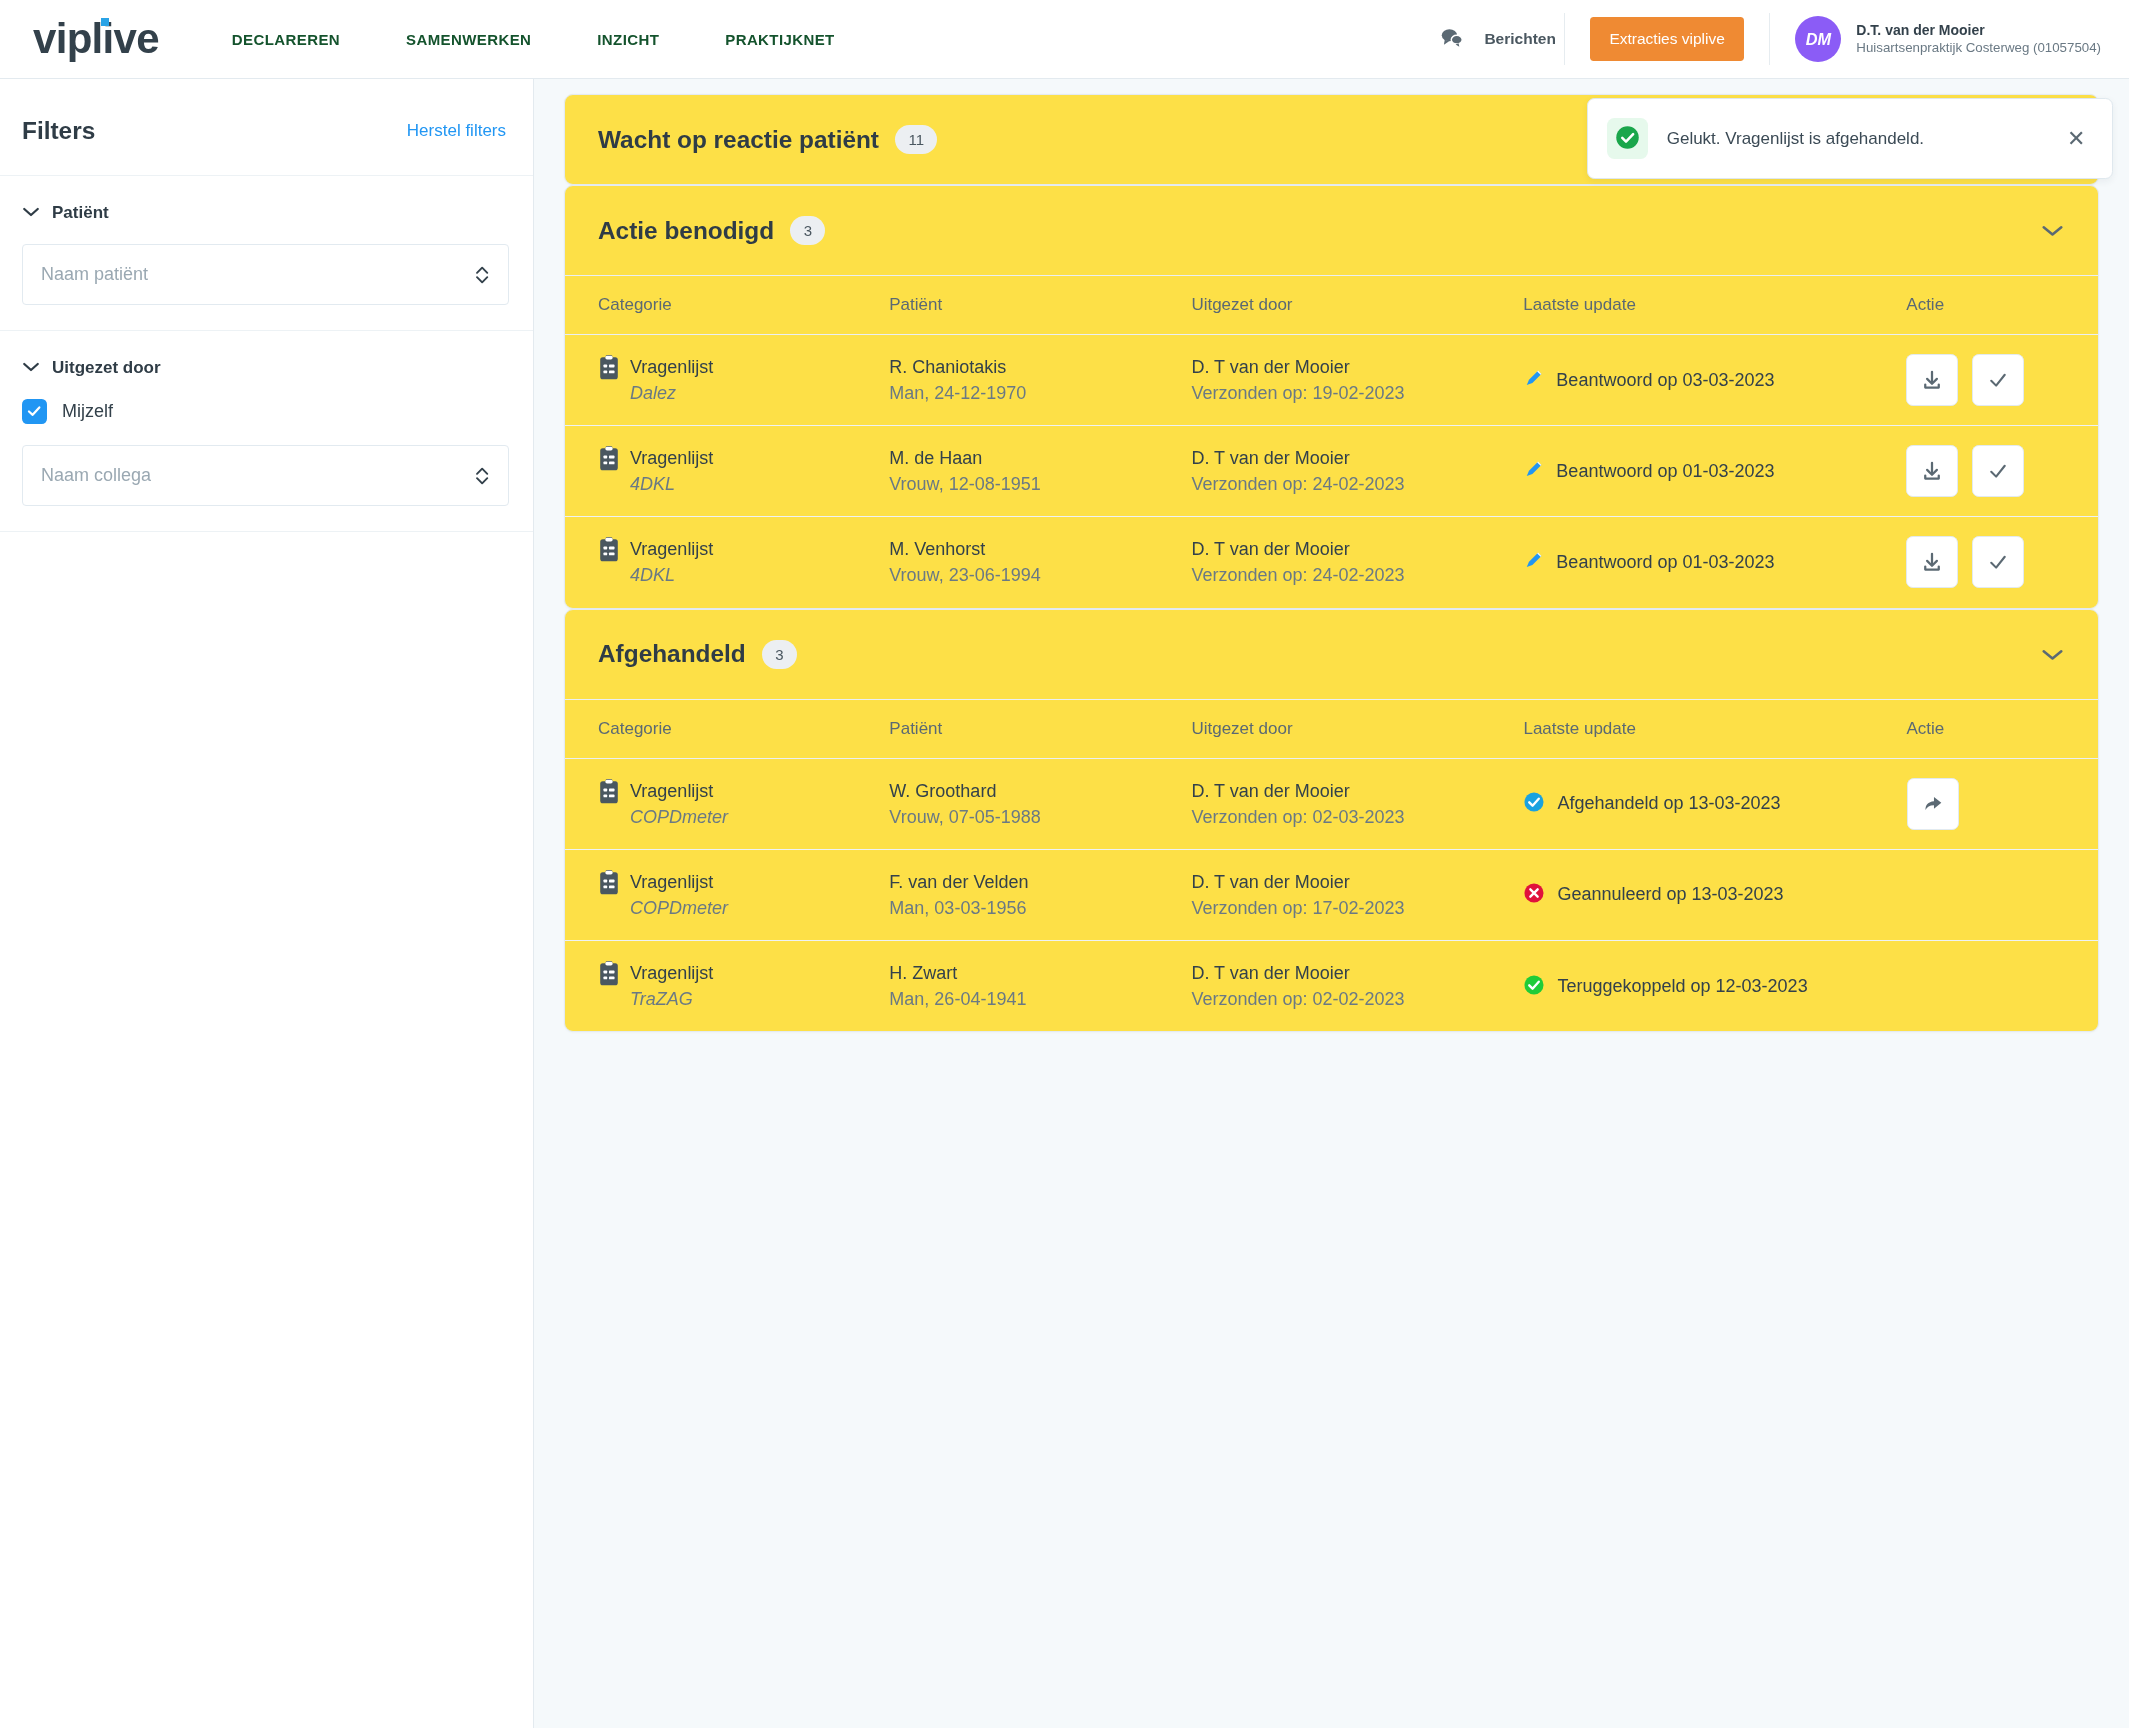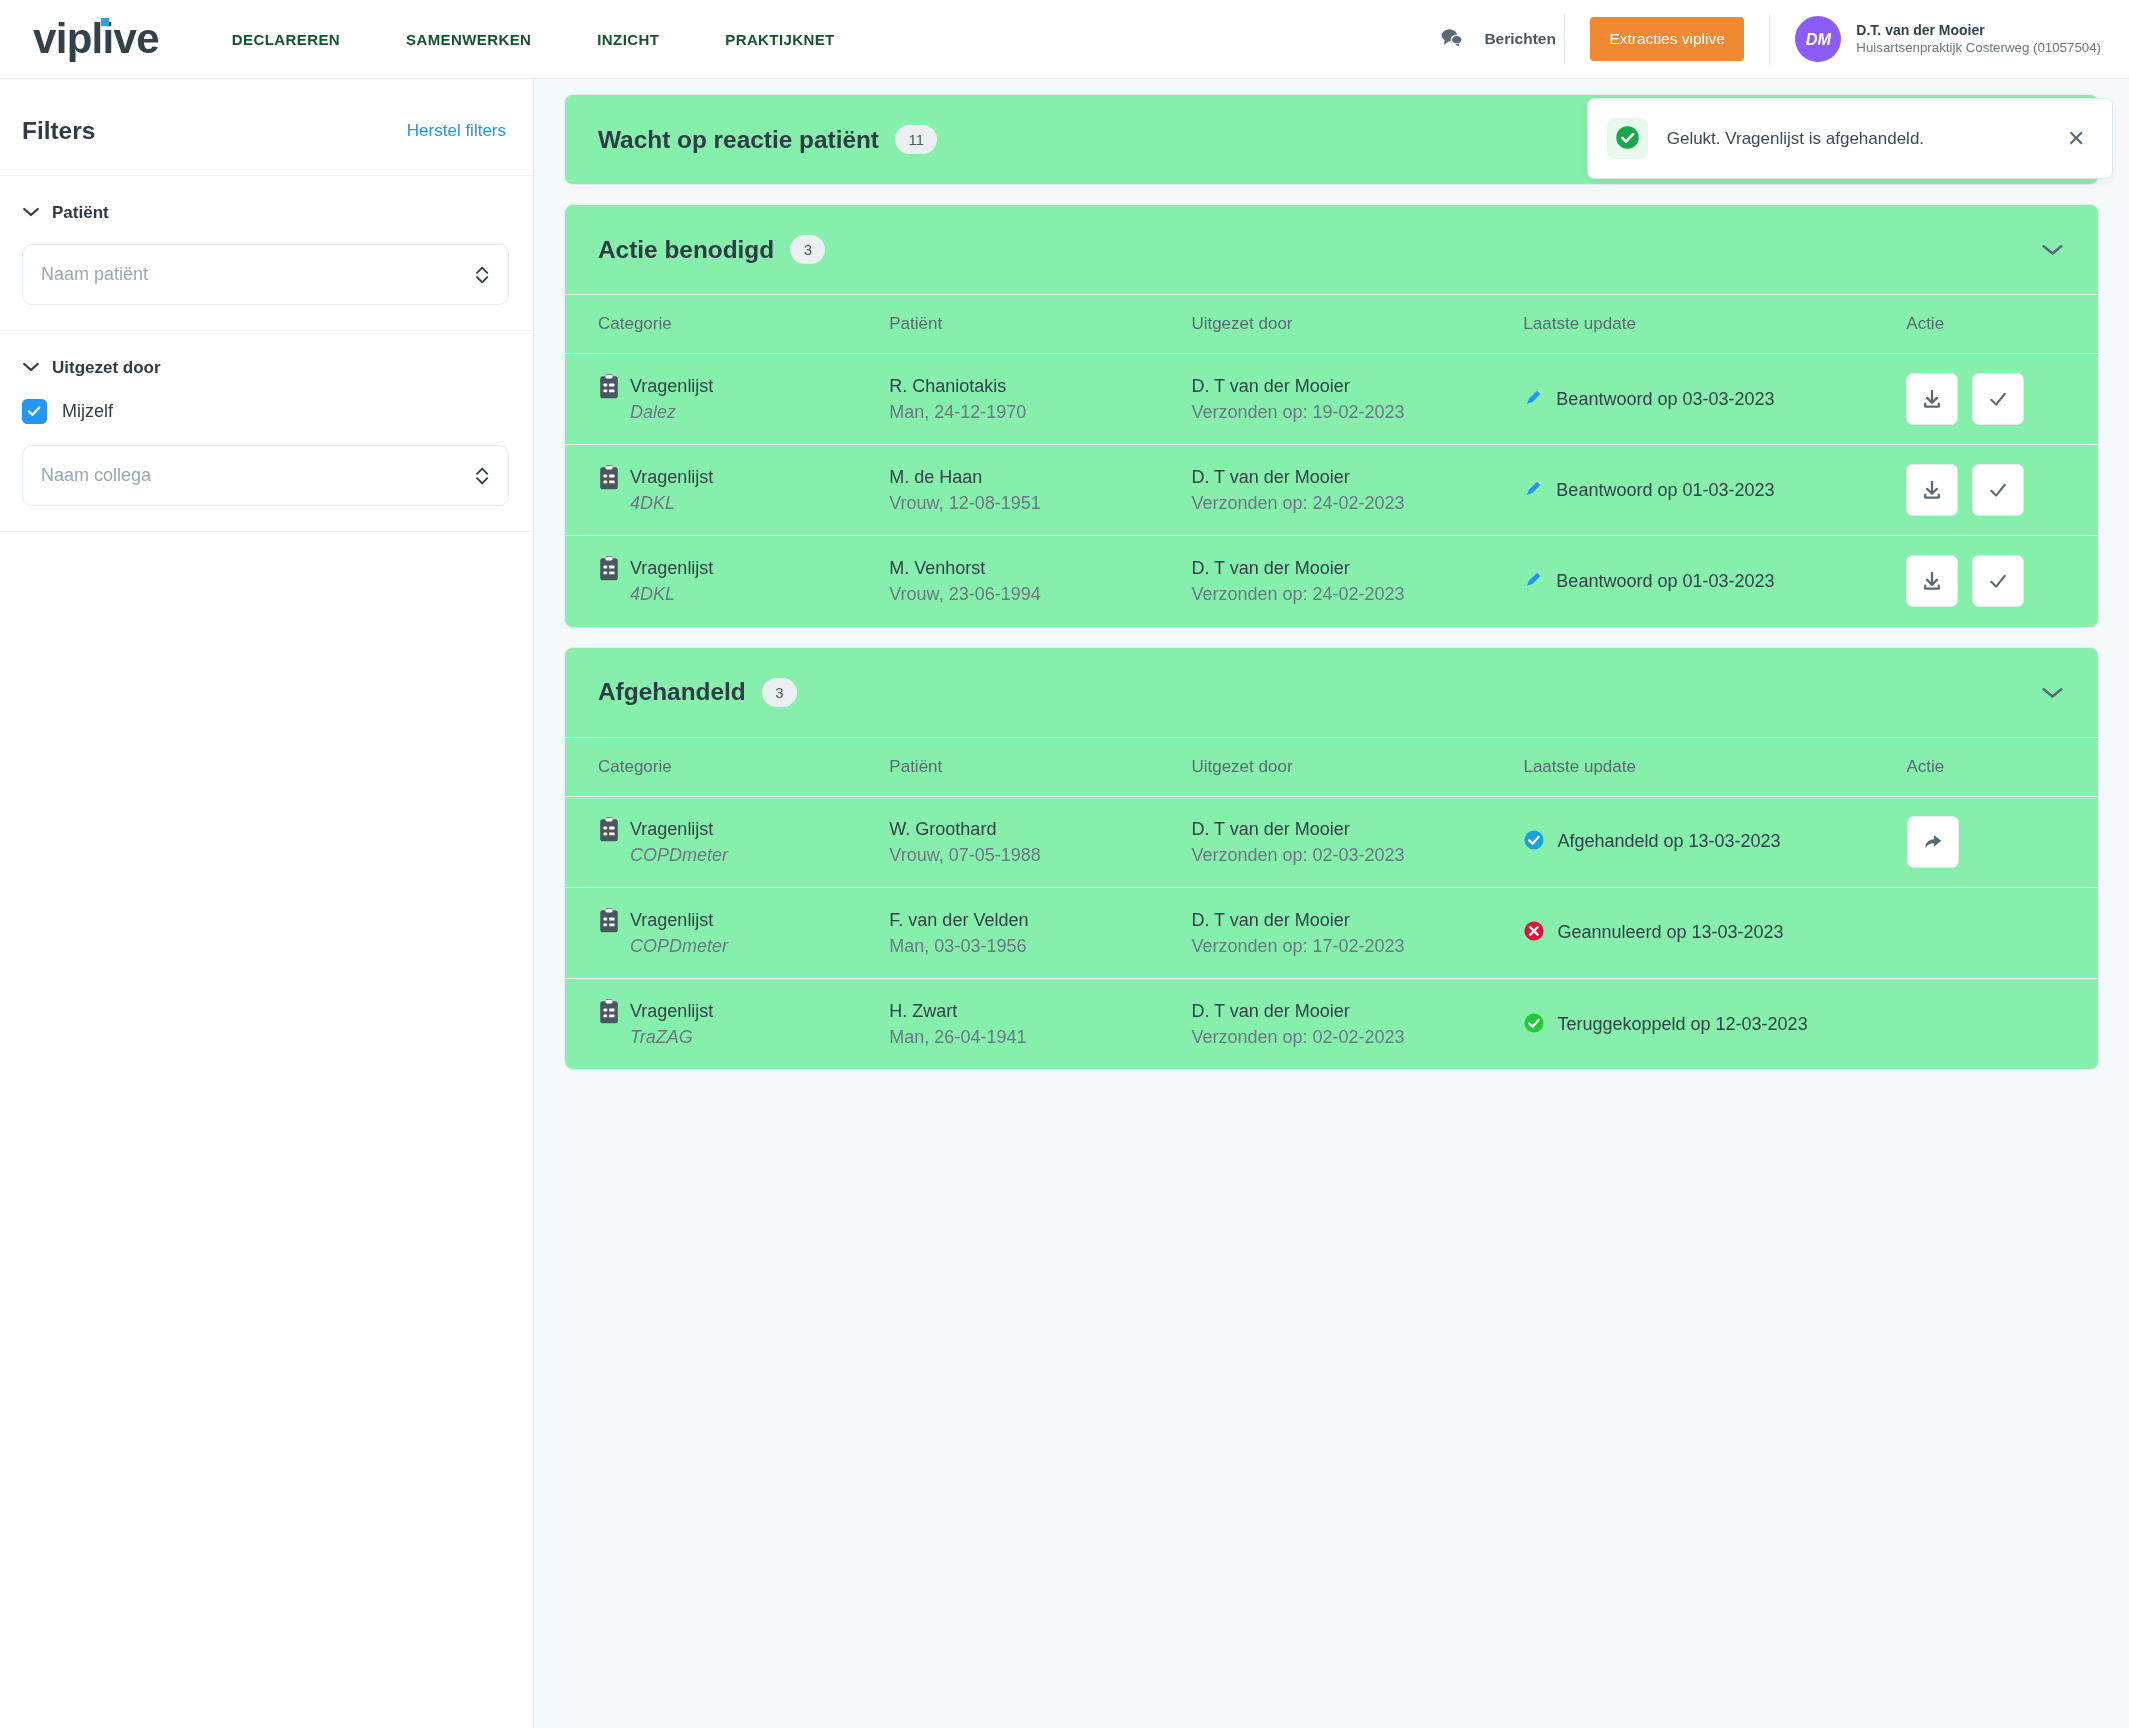--- a/index.html
+++ b/index.html
@@ -79,21 +79,21 @@
     padding: 38px 27px 30px 22px;
     border-bottom: 1.5px solid #edf2f5;
   }
   .filters-title { font-size: 24.4px; font-weight: 700; color: #2f3c46; }
   .reset-link { font-size: 17px; color: #2196f3; cursor: pointer; }
   .filter-group { padding: 27px 24px 25px 22px; border-bottom: 1.5px solid #edf2f5; }
   .group-head { display: flex; align-items: center; gap: 12px; margin-bottom: 21px; cursor: pointer; }
   .group-label { font-size: 17px; font-weight: 700; color: #2f3c46; }
   .field {
     position: relative; height: 61px;
-    border: 1.5px solid #e2eaf0; border-radius: 10px; background: #fff;
+    border: 1.5px solid #e2eaf0; border-radius: 4px; background: #fff;
     display: flex; align-items: center;
     margin-bottom: 19px;
   }
   .field:last-child { margin-bottom: 0; }
   .field input {
     flex: 1; border: none; outline: none; background: transparent;
     font-size: 18px; color: #33414b; padding: 0 18px;
     font-family: "Liberation Sans", sans-serif;
   }
   .field input::placeholder { color: #9aa8b2; }
@@ -105,24 +105,23 @@
   .checkrow { display: flex; align-items: center; gap: 15px; margin-bottom: 21px; cursor: pointer; }
   .cb {
     width: 25px; height: 25px; border-radius: 5.2px; background: #2196f3;
     display: flex; align-items: center; justify-content: center; flex: none;
   }
   .cb-label { font-size: 18px; color: #33414b; }
 
   
   .main { flex: 1; padding: 15px 30px 0 30px; min-width: 0; }
   .card {
-    background: #86efac;
+    background: #fde047;
     border: 1.5px solid #e4ebf1;
     border-radius: 9px;
-    margin-bottom: 19px;
     box-shadow: 0 0.7px 2.2px rgba(40,60,80,.03);
     overflow: hidden;
   }
   .card-head {
     display: flex; align-items: center;
     padding: 30px 33px; cursor: pointer;
   }
   .card-title { font-size: 24.4px; font-weight: 700; color: #2f3c46; }
   .count-badge {
     margin-left: 16.3px; background: #eceff2; color: #4a5760;

